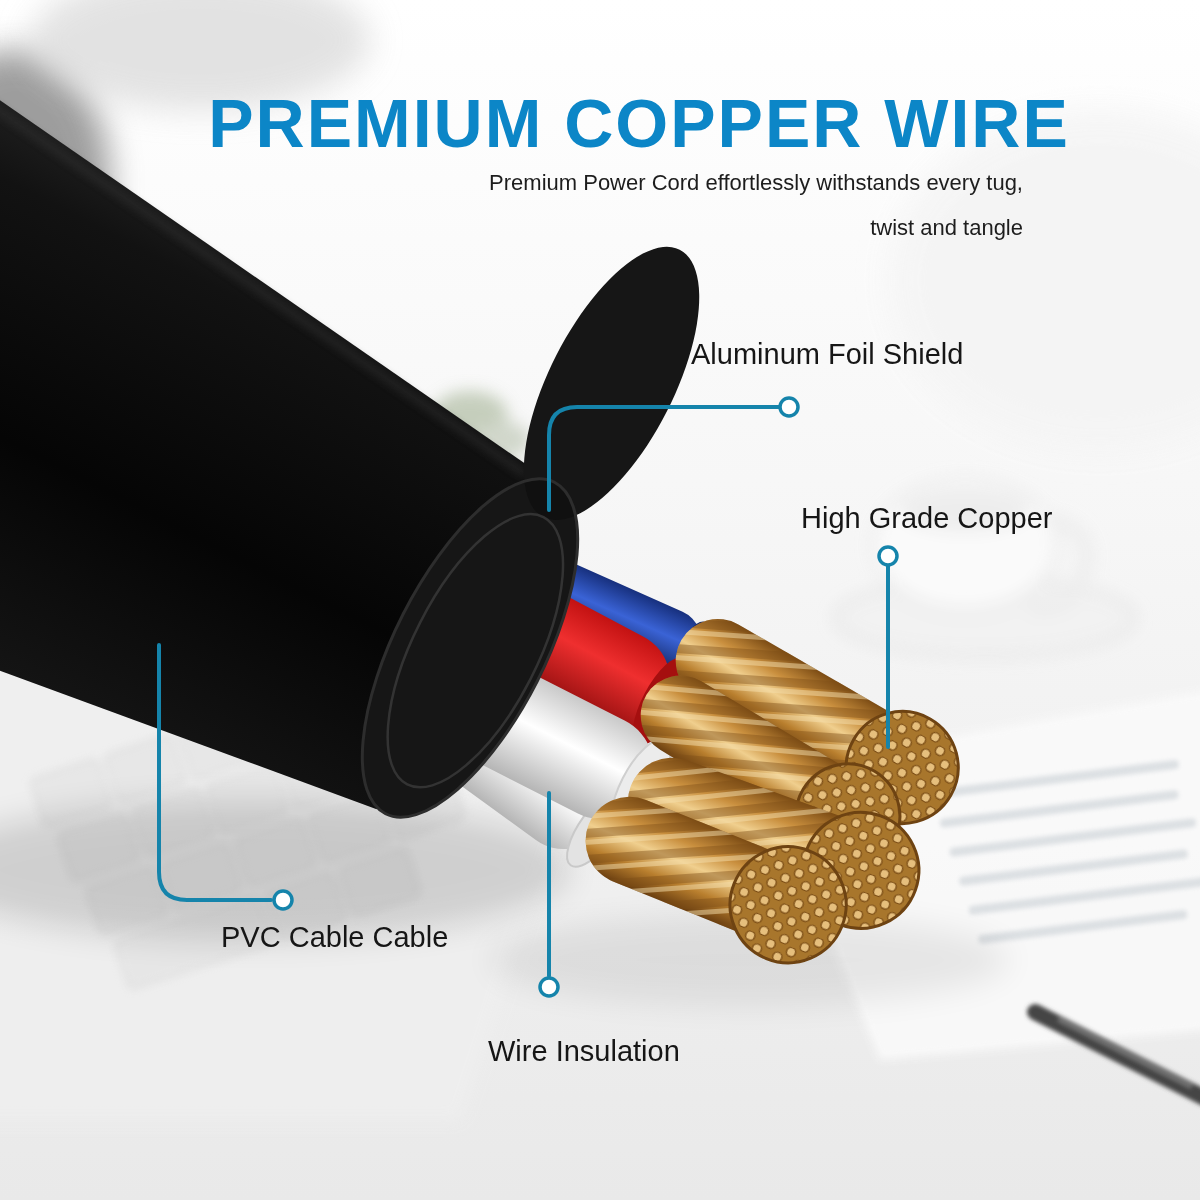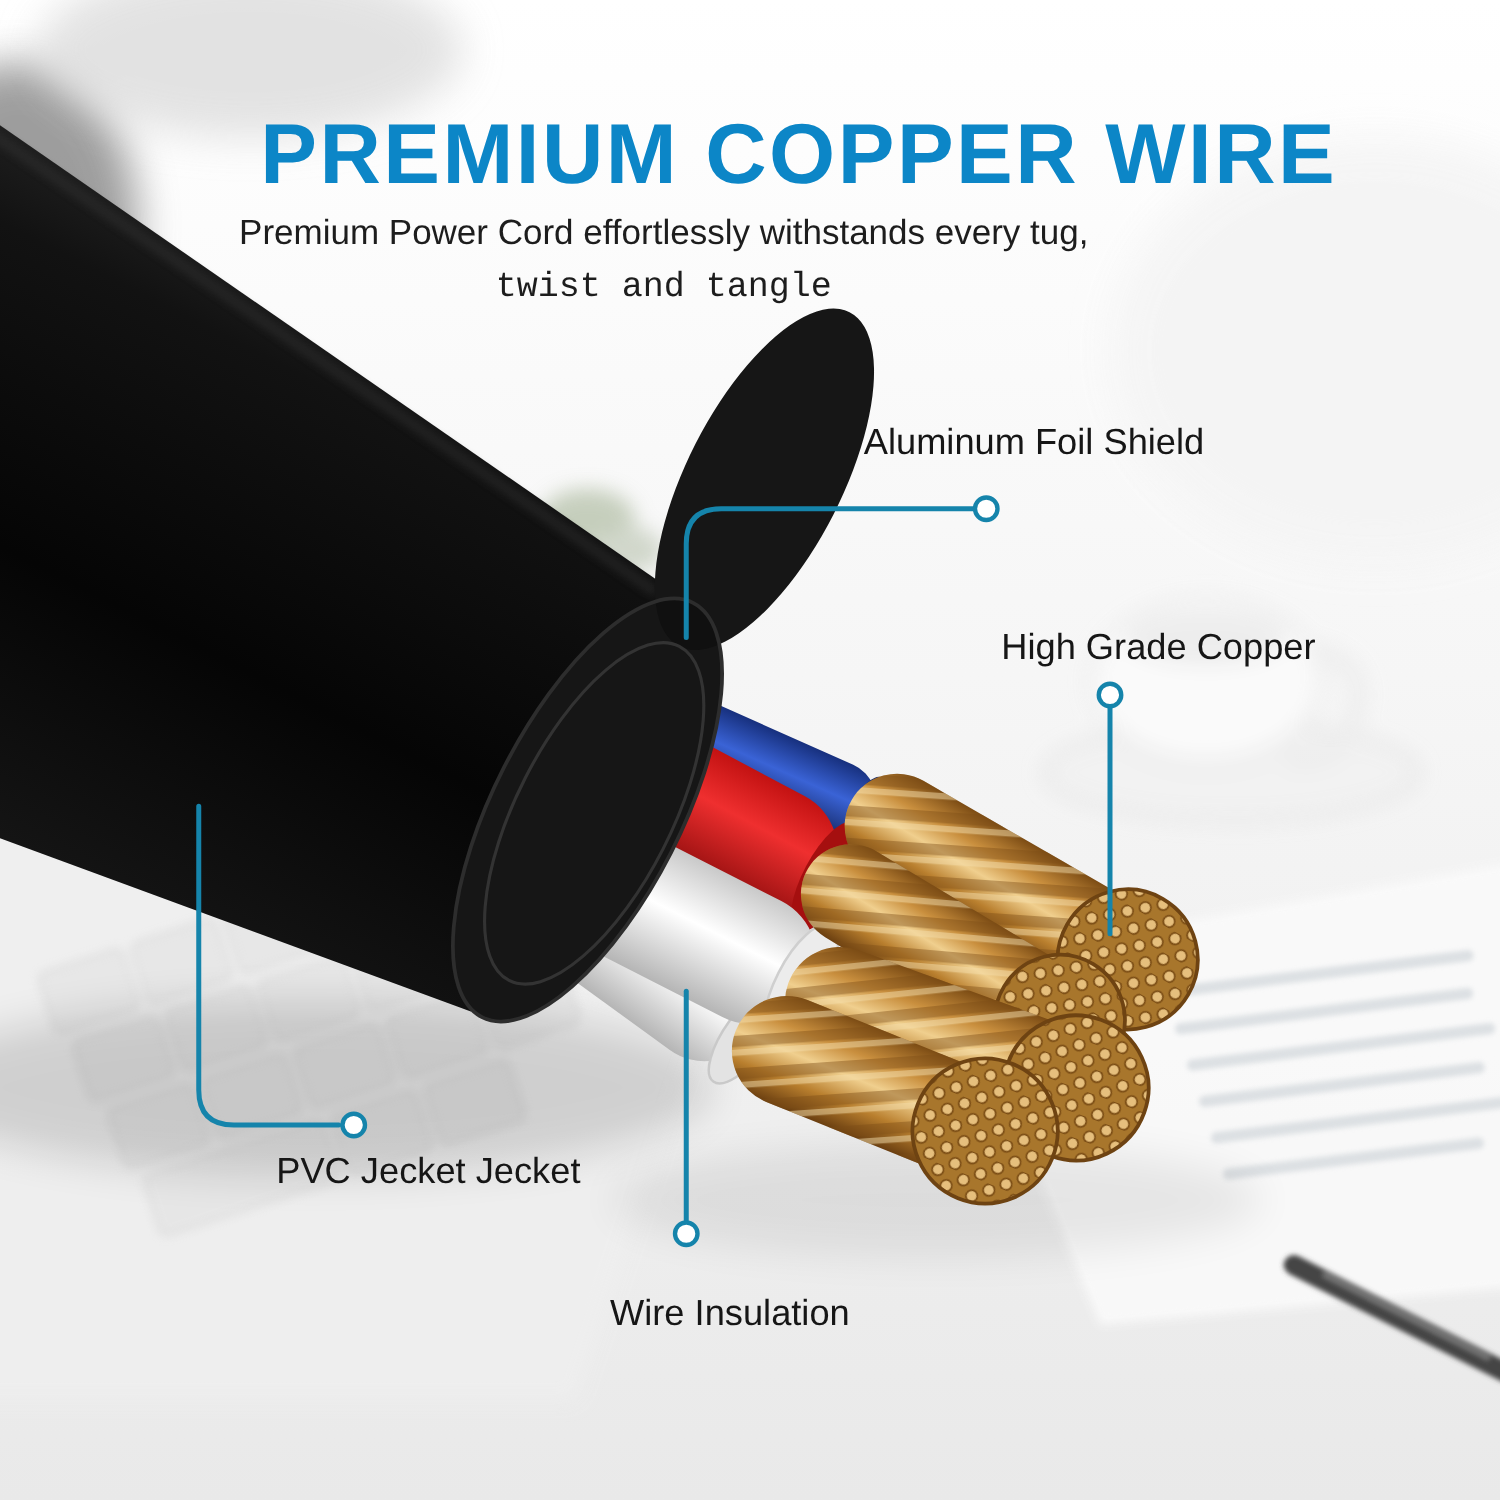--- a/index.html
+++ b/index.html
@@ -8,25 +8,25 @@
     background:linear-gradient(180deg,#ffffff 0%,#f6f6f6 45%,#e9e9e9 100%);
     font-family:"Liberation Sans", sans-serif;
   }
   .stage svg{position:absolute;left:0;top:0;}
   .txt{position:absolute;white-space:nowrap;padding-left:39px;}
   .page-title{
     top:84px;left:0;width:1200px;text-align:center;
     font-size:68px;font-weight:bold;letter-spacing:2px;color:#0c86c7;
   }
   .subtitle{
-    left:0;width:984px;text-align:center;
-    font-size:28px;color:#1d1d1d;
+    left:0;width:984px;text-align:right;
+    font-size:22px;color:#1d1d1d;
   }
   .subtitle.line1{top:170px;}
-  .subtitle.line2{top:215px;font-family:Liberation Mono, monospace;}
+  .subtitle.line2{top:215px;}
   .callout-label{
     font-size:29px;color:#161616;
   }
   .lbl-aluminum{left:652px;top:338px;}
   .lbl-copper{left:762px;top:502px;}
   .lbl-pvc{left:182px;top:921px;}
   .lbl-insulation{left:449px;top:1007px;margin-top:28px;}
 </style>
 </head>
 <body>
@@ -235,15 +235,15 @@
       </g>
     </g>
   </svg>
 
   <div class="txt page-title">PREMIUM COPPER WIRE</div>
   <div class="txt subtitle line1">Premium Power Cord effortlessly withstands every tug,</div>
   <div class="txt subtitle line2">twist and tangle</div>
 
   <div class="txt callout-label lbl-copper">High Grade Copper</div>
   <div class="txt callout-label lbl-aluminum">Aluminum Foil Shield</div>
-  <div class="txt callout-label lbl-pvc">PVC Jecket Jecket</div>
+  <div class="txt callout-label lbl-pvc">PVC Cable Cable</div>
   <div class="txt callout-label lbl-insulation">Wire Insulation</div>
 </div>
 
 </body></html>

